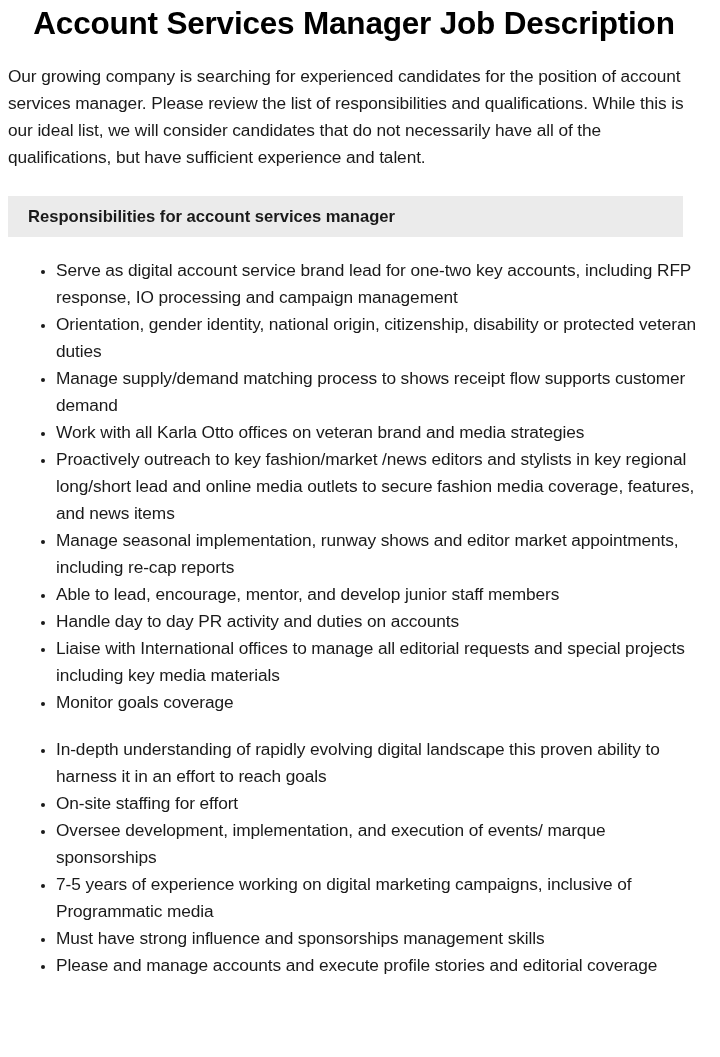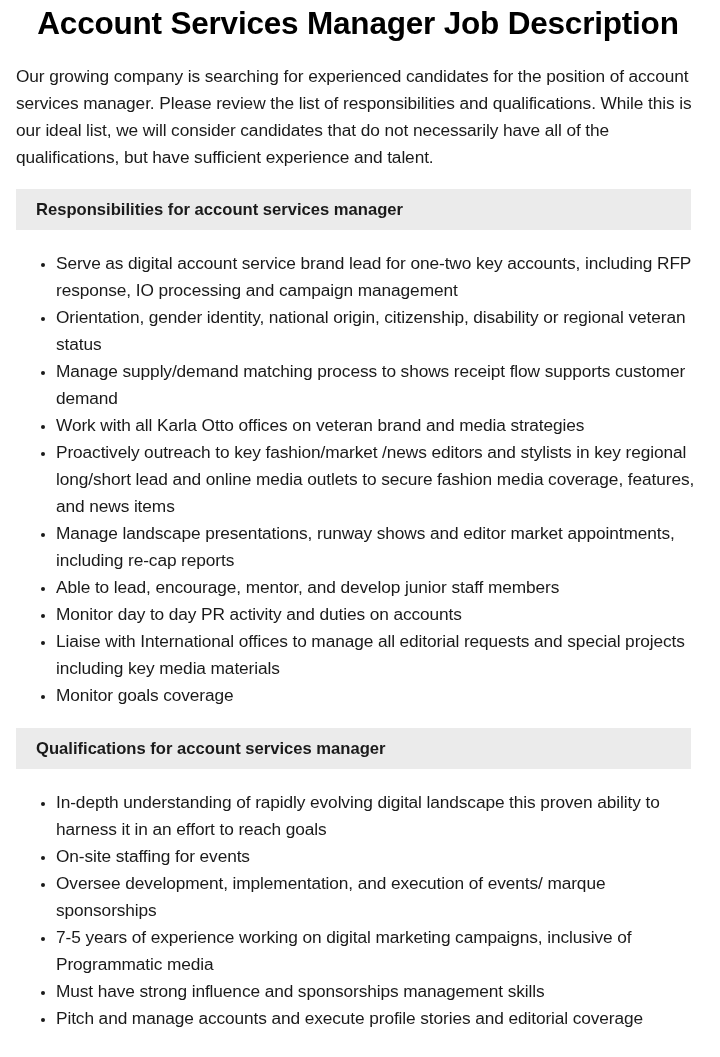--- a/index.html
+++ b/index.html
@@ -3,86 +3,85 @@
   <meta charset="utf-8">
   <style>
     html, body { margin: 0; padding: 0; background: #ffffff; }
     body {
       width: 720px;
       height: 1057px;
       overflow: hidden;
       font-family: "Liberation Sans", "DejaVu Sans", sans-serif;
       color: #111111;
     }
-    .page { padding: 0 20px 0 16px; }
+    .page { padding: 0 20px 0 8px; }
     h1 {
       margin: 0;
       padding-top: 3px;
       font-size: 31.5px;
       font-weight: bold;
       text-align: center;
       line-height: 40px;
       letter-spacing: -0.2px;
       color: #000;
     }
     .intro {
       margin: 20px 0 0 0;
       font-size: 17.3px;
       line-height: 27px;
       color: #1a1a1a;
       letter-spacing: -0.1px;
     }
     .section-header {
-      margin-top: 18px;
+      margin-top: 25px;
       background: #ebebeb;
       height: 41px;
       width: 675px;
       box-sizing: border-box;
       padding-left: 20px;
       display: flex;
       align-items: center;
       font-size: 16.6px;
       font-weight: bold;
       color: #1a1a1a;
     }
     ul {
       margin: 20px 0 0 0;
       padding-left: 40px;
       font-size: 17.3px;
       line-height: 27px;
       color: #1a1a1a;
       letter-spacing: -0.1px;
     }
-    ul li { padding-left: 0; }
+    ul li { padding-left: 0; margin-left: 8px; }
     ul li::marker { font-size: 14px; }
     .section-header.second { margin-top: 19px; }
   </style>
 </head>
 <body>
 
 <div class="page">
   <h1>Account Services Manager Job Description</h1>
   <p class="intro">Our growing company is searching for experienced candidates for the position of account services manager. Please review the list of responsibilities and qualifications. While this is our ideal list, we will consider candidates that do not necessarily have all of the qualifications, but have sufficient experience and talent.</p>
 
   <div class="section-header">Responsibilities for account services manager</div>
   <ul>
     <li>Serve as digital account service brand lead for one-two key accounts, including RFP response, IO processing and campaign management</li>
-    <li>Orientation, gender identity, national origin, citizenship, disability or regional veteran status</li>
+    <li>Orientation, gender identity, national origin, citizenship, disability or protected veteran duties</li>
     <li>Manage supply/demand matching process to shows receipt flow supports customer demand</li>
     <li>Work with all Karla Otto offices on veteran brand and media strategies</li>
     <li>Proactively outreach to key fashion/market /news editors and stylists in key regional long/short lead and online media outlets to secure fashion media coverage, features, and news items</li>
-    <li>Manage landscape presentations, runway shows and editor market appointments, including re-cap reports</li>
+    <li>Manage seasonal implementation, runway shows and editor market appointments, including re-cap reports</li>
     <li>Able to lead, encourage, mentor, and develop junior staff members</li>
-    <li>Monitor day to day PR activity and duties on accounts</li>
+    <li>Handle day to day PR activity and duties on accounts</li>
     <li>Liaise with International offices to manage all editorial requests and special projects including key media materials</li>
     <li>Monitor goals coverage</li>
   </ul>
 
-  <div class="section-header second">Qualifications for account services manager</div>
   <ul>
     <li>In-depth understanding of rapidly evolving digital landscape this proven ability to harness it in an effort to reach goals</li>
-    <li>On-site staffing for events</li>
+    <li>On-site staffing for effort</li>
     <li>Oversee development, implementation, and execution of events/ marque sponsorships</li>
     <li>7-5 years of experience working on digital marketing campaigns, inclusive of Programmatic media</li>
     <li>Must have strong influence and sponsorships management skills</li>
-    <li>Pitch and manage accounts and execute profile stories and editorial coverage</li>
+    <li>Please and manage accounts and execute profile stories and editorial coverage</li>
   </ul>
 </div>
 
 </body></html>

